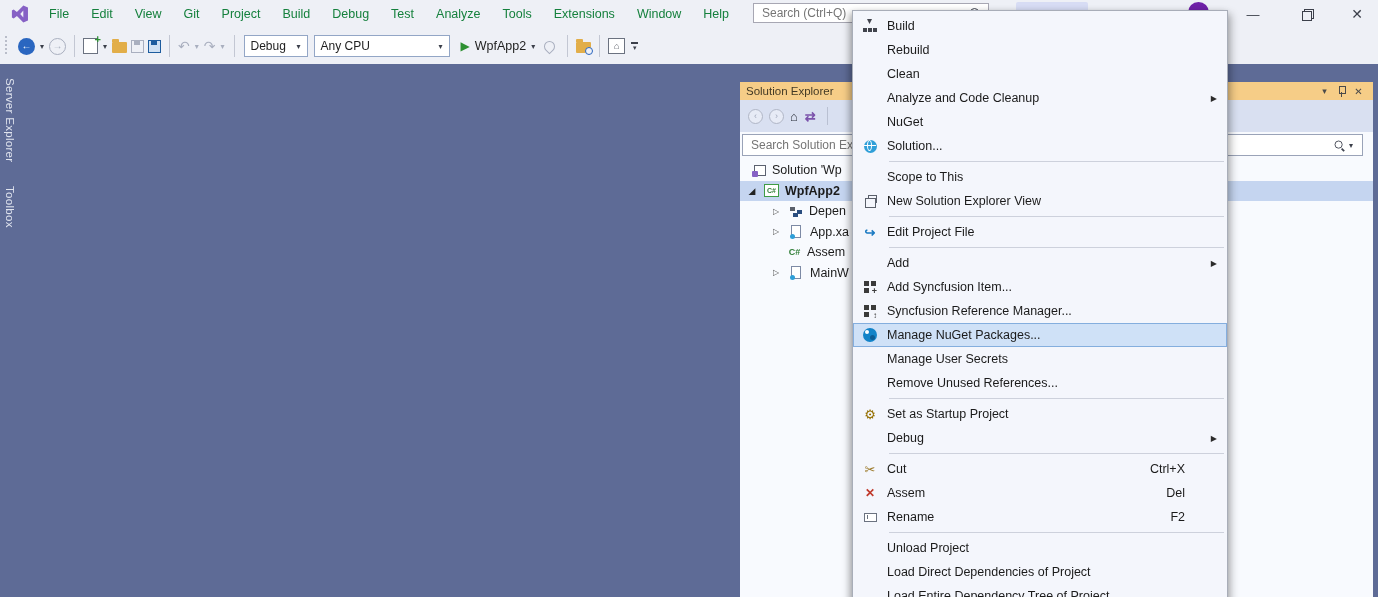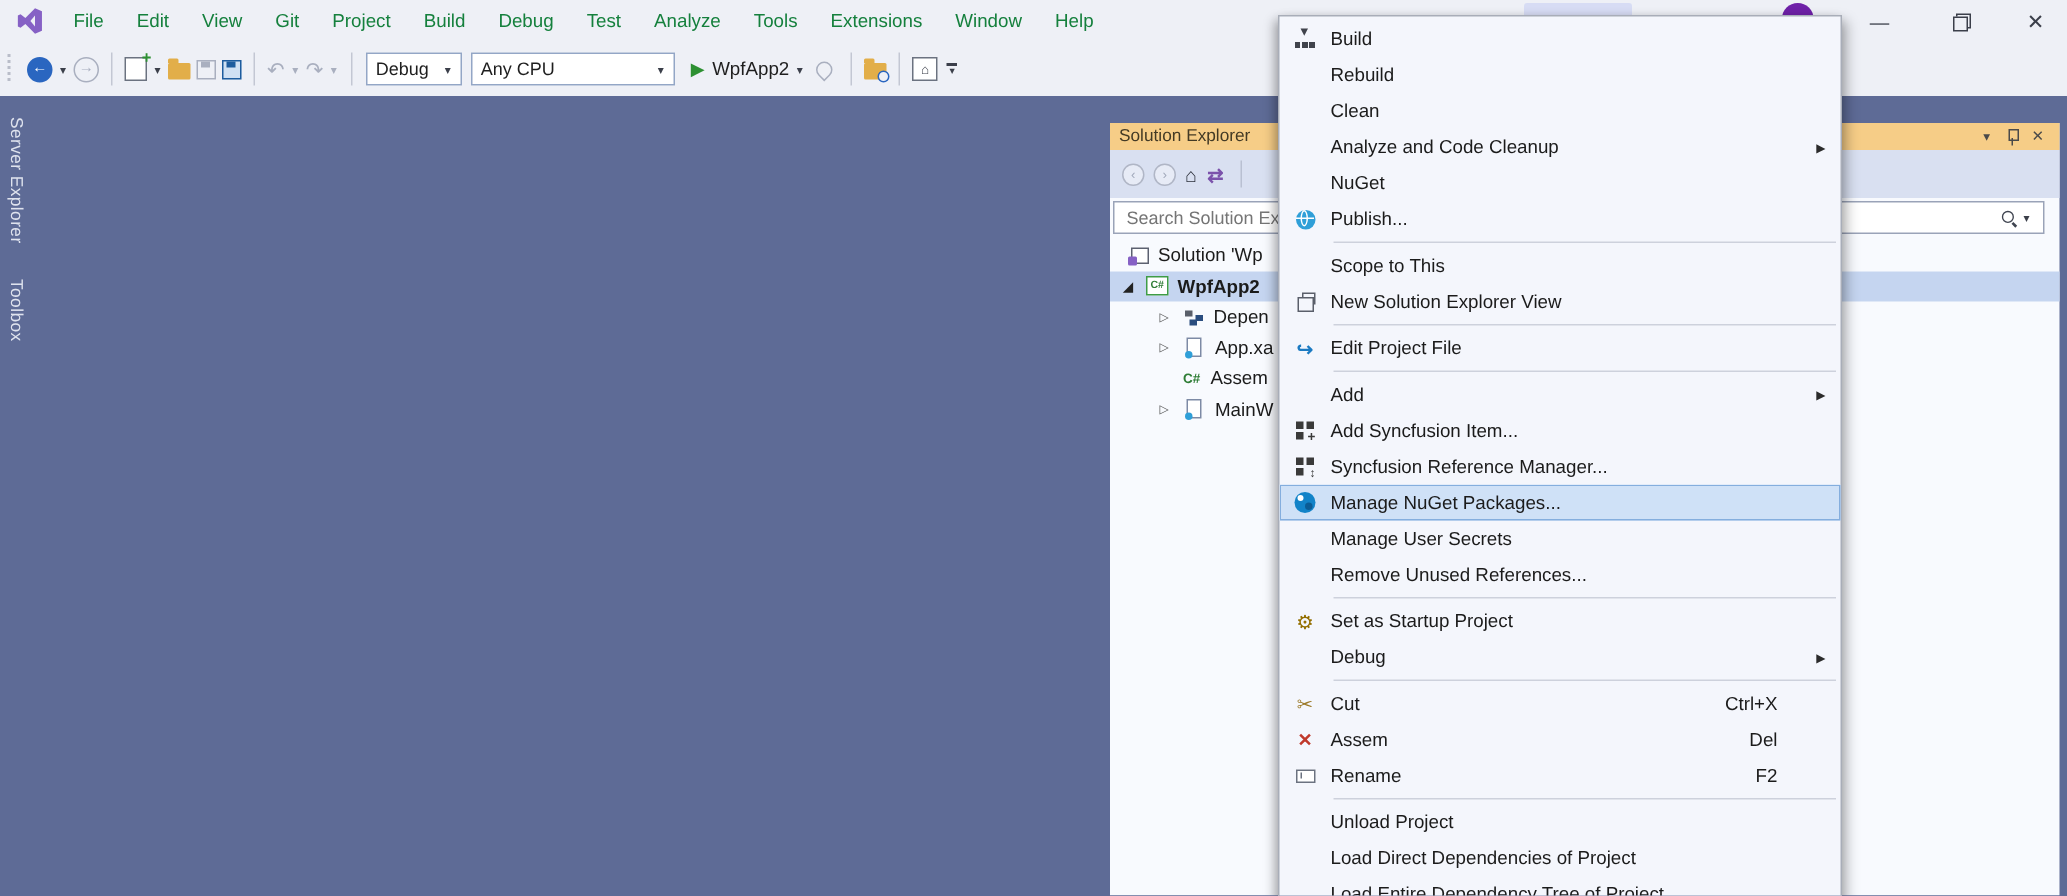--- a/index.html
+++ b/index.html
@@ -140,20 +140,24 @@
     <span class="menu">Project</span>
     <span class="menu">Build</span>
     <span class="menu">Debug</span>
     <span class="menu">Test</span>
     <span class="menu">Analyze</span>
     <span class="menu">Tools</span>
     <span class="menu">Extensions</span>
     <span class="menu">Window</span>
     <span class="menu">Help</span>
   </div>
+  <div class="tb-search">
+    <input placeholder="Search (Ctrl+Q)" style="">
+    <span class="mag"></span>
+  </div>
   <div class="tb-hl"></div>
   <div class="avatar"></div>
   <div class="wbtn" style="left:1238px">—</div>
   <div class="wbtn" style="left:1292px">
       <span class="restore"></span>
     </div>
   <div class="wbtn" style="left:1342px;font-size:14px">✕</div>
 </div>
 
 <div class="toolbar">
@@ -301,21 +305,21 @@
     <span class="mia">▶</span>
   </div>
   <div class="mi">
     <span class="mic"></span>
     <span class="mil">NuGet</span>
   </div>
   <div class="mi">
     <span class="mic">
         <span class="ic-globe"></span>
       </span>
-    <span class="mil">Publish...</span>
+    <span class="mil">Solution...</span>
   </div>
   <div class="msep"></div>
   <div class="mi">
     <span class="mic"></span>
     <span class="mil">Scope to This</span>
   </div>
   <div class="mi">
     <span class="mic">
         <span class="ic-winview"></span>
       </span>

